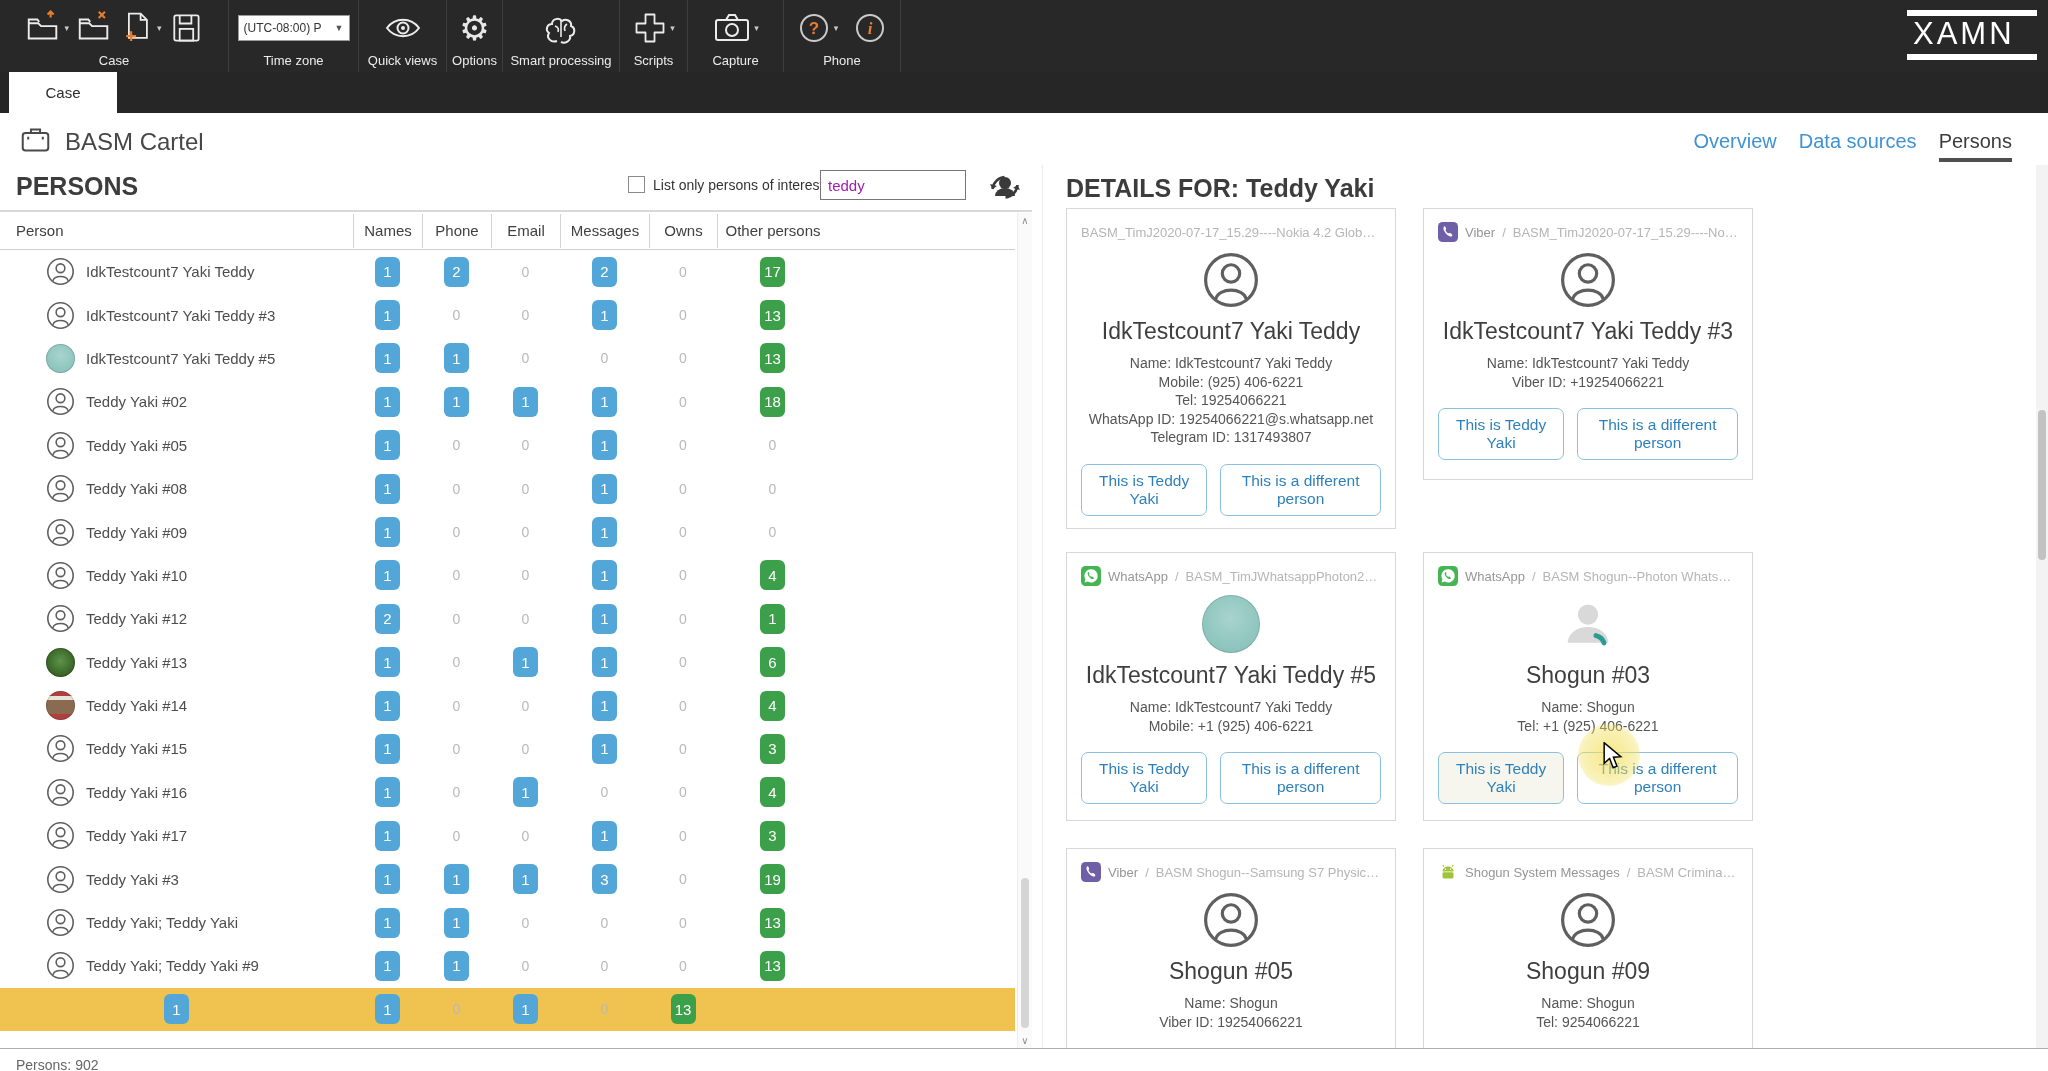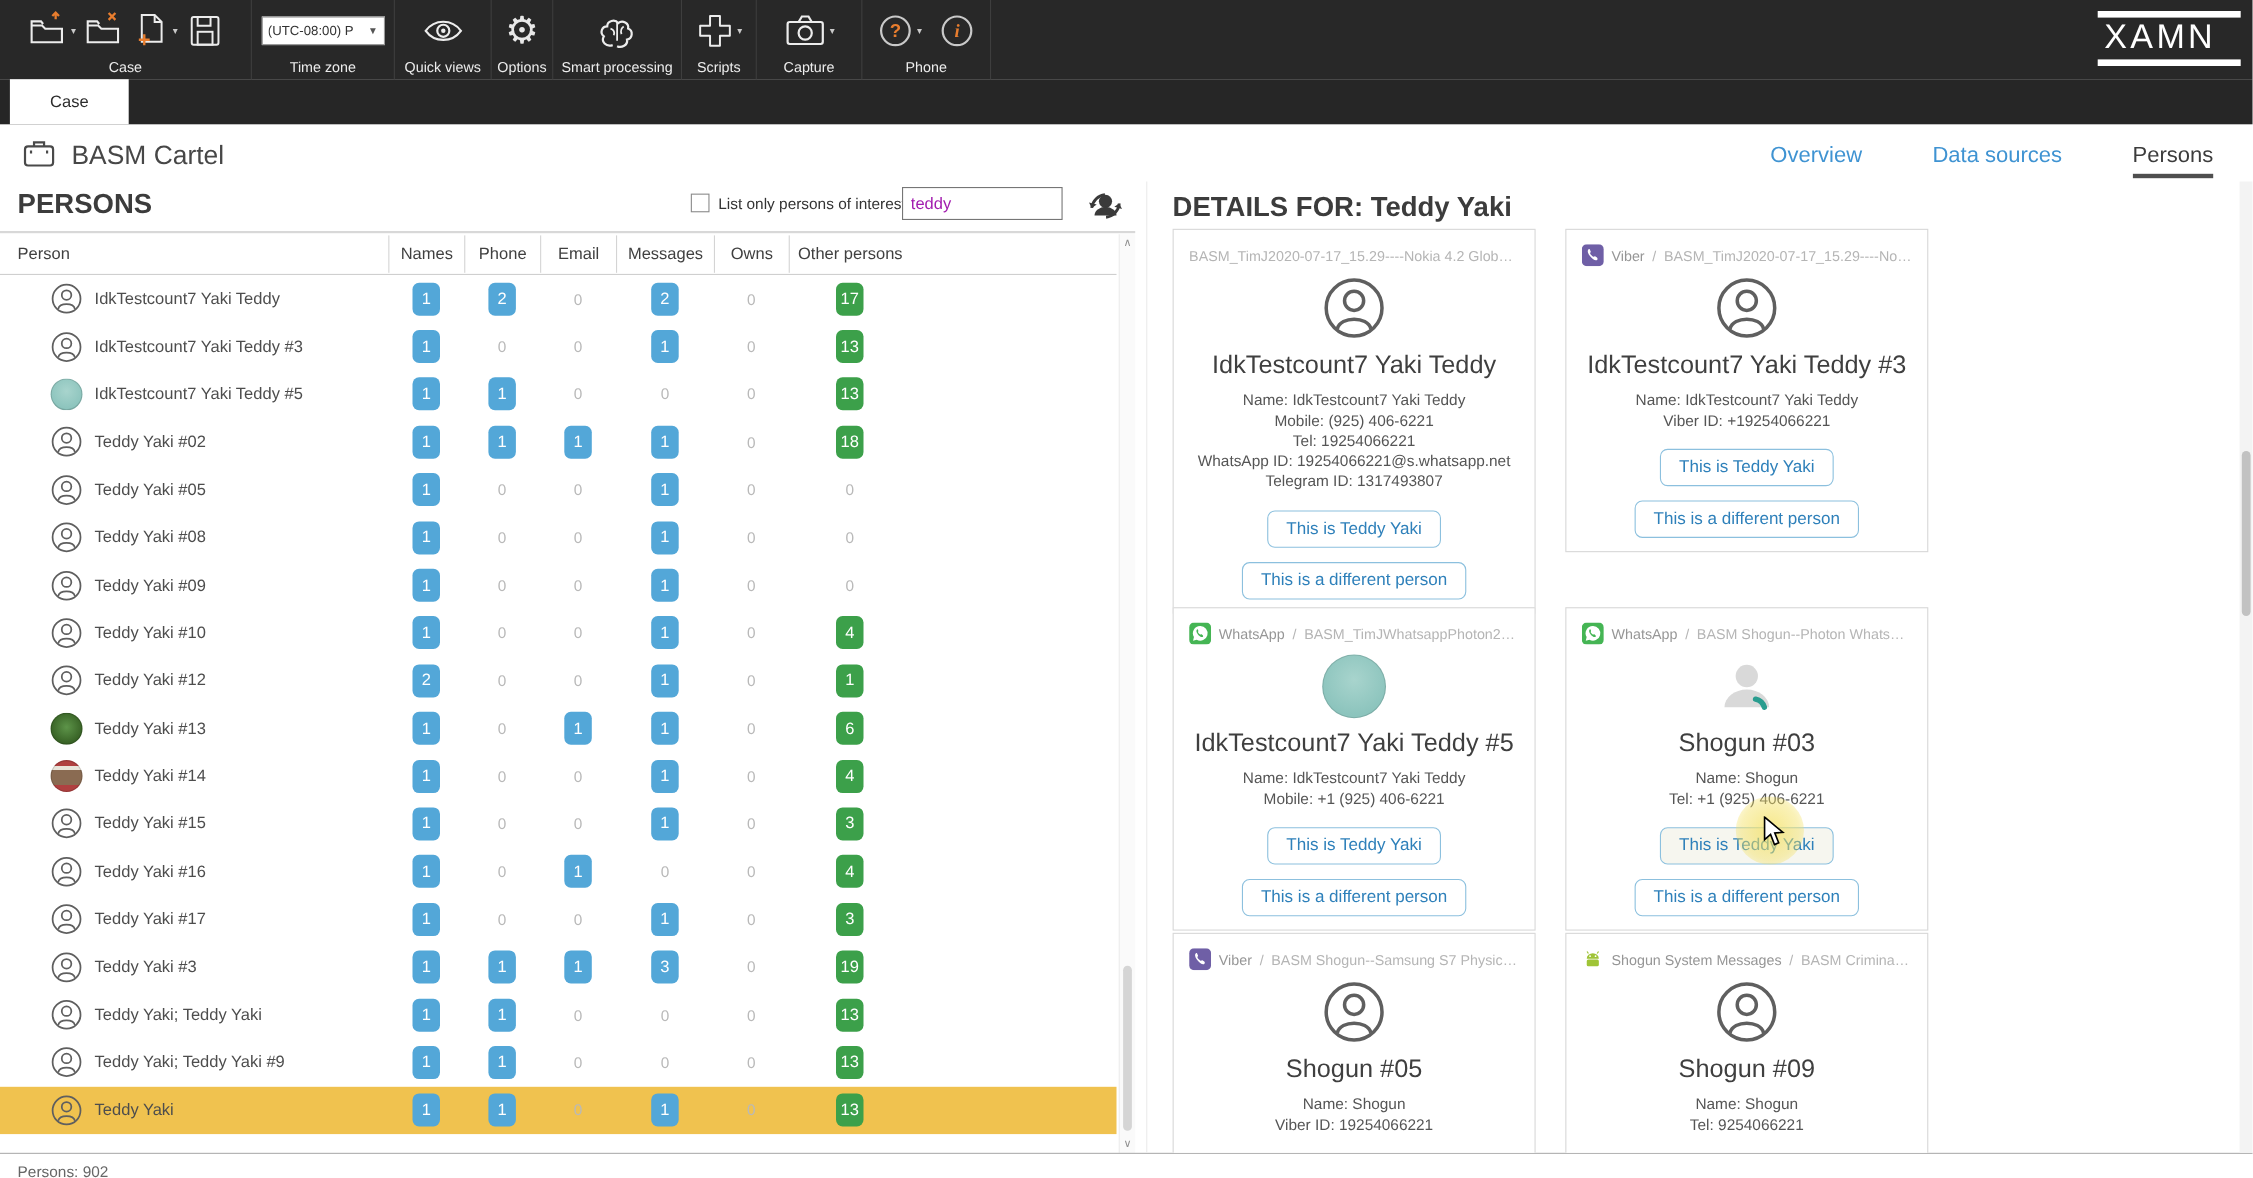--- a/index.html
+++ b/index.html
@@ -23,21 +23,21 @@
   #logo .bar{position:absolute;left:0;width:130px;height:6px;background:#fff;}
   #logo .t{position:absolute;top:6px;}#logo .b{position:absolute;top:50px;}
   #logo .txt{position:absolute;top:12px;left:6px;font-size:31px;color:#fff;letter-spacing:3px;}
   
   #tabbar{position:absolute;left:0;top:72px;width:2048px;height:41px;background:#262626;}
   #tab-case{position:absolute;left:9px;top:0;width:108px;height:41px;background:#fff;display:flex;
             align-items:center;justify-content:center;font-size:15px;color:#2b2b2b;}
   
   #case-header{position:absolute;left:20px;top:124px;display:flex;align-items:center;gap:14px;}
   #case-title{font-size:24px;color:#474747;}
-  #view-nav{position:absolute;right:36px;top:130px;display:flex;gap:64px;}
+  #view-nav{position:absolute;right:36px;top:130px;display:flex;gap:22px;}
   .nav-item{font-size:20px;color:#3f93d2;cursor:pointer;}
   .nav-item.active{color:#3c3c3c;border-bottom:4px solid #4f4f4f;padding-bottom:5px;}
   
   #persons-title{position:absolute;left:16px;top:172px;font-size:25px;font-weight:bold;color:#3c3c3c;}
   #poi-row{position:absolute;left:628px;top:176px;display:flex;align-items:center;gap:8px;}
   #poi-checkbox{width:17px;height:17px;border:1px solid #8a8a8a;background:#fff;box-sizing:border-box;}
   #poi-label{font-size:14px;color:#333;}
   #person-search{position:absolute;left:820px;top:170px;width:146px;height:30px;border:1px solid #767676;
                  box-sizing:border-box;font-size:15px;color:#a21caf;padding:0 7px;font-family:"Liberation Sans",sans-serif;outline:none;}
   #sync-person{position:absolute;left:984px;top:166px;}
@@ -80,21 +80,21 @@
   .card-src .app-icon{flex:none;width:20px;height:20px;}
   .card-src .app-icon svg{display:block;}
   .card-src .app-name{color:#969696;}
   .card-src .src-sep{color:#b5b5b5;}
   .card-src .src-name{color:#b5b5b5;overflow:hidden;text-overflow:ellipsis;}
   .card-avatar{margin-top:8px;width:58px;height:58px;border-radius:50%;flex:none;}
   .card-avatar svg{display:block;}
   .card-title{margin-top:9px;font-size:23px;color:#3f3f3f;text-align:center;white-space:nowrap;}
   .card-fields{margin-top:10px;display:flex;flex-direction:column;gap:1px;}
   .card-field{font-size:14px;color:#555;text-align:center;line-height:17.5px;}
-  .card-buttons{margin-top:17px;display:flex;flex-direction:column;align-items:center;gap:13px;}
+  .card-buttons{margin-top:17px;display:flex;flex-direction:row;align-items:center;gap:13px;}
   .cbtn{background:#fff;border:1.5px solid #8cc0de;border-radius:7px;color:#2e80ba;font-size:15.5px;
         padding:7px 16px;font-family:"Liberation Sans",sans-serif;cursor:pointer;}
   .cbtn.hovered{background:#f6f6ef;}
   
   #rscroll{position:absolute;right:0;top:165px;width:12px;height:883px;background:#f3f3f3;}
   #rscroll .thumb{position:absolute;left:2px;width:8px;height:150px;top:245px;border-radius:4px;background:#c2c2c2;}
   
   #click-highlight{position:absolute;left:1578px;top:724px;width:62px;height:62px;border-radius:50%;
                    background:radial-gradient(circle,rgba(243,224,96,.75) 0%,rgba(243,224,96,.45) 60%,rgba(243,224,96,0) 100%);
                    pointer-events:none;z-index:50;}
@@ -790,30 +790,20 @@
         </div>
       <div class="cnt">
           <span class="zero">0</span>
         </div>
       <div class="cnt">
           <span class="badge green">13</span>
         </div>
       <div></div>
     </div>
       <div class="prow pgrid selected">
-      <div class="pname-cell">
-        <span class="avatar">
-            <svg width="29" height="29" viewBox="0 0 40 40">
-  <circle cx="20" cy="20" r="17.5" fill="none" stroke="#5f5f5f" stroke-width="2.2"></circle>
-  <circle cx="20" cy="15.5" r="6" fill="none" stroke="#5f5f5f" stroke-width="2.2"></circle>
-  <path d="M9.5 33 c2-8 19-8 21 0" fill="none" stroke="#5f5f5f" stroke-width="2.2"></path>
-            </svg>
-          </span>
-        <span class="pname">Teddy Yaki</span>
-      </div>
       <div class="cnt">
           <span class="badge blue">1</span>
         </div>
       <div class="cnt">
           <span class="badge blue">1</span>
         </div>
       <div class="cnt">
           <span class="zero">0</span>
         </div>
       <div class="cnt">

